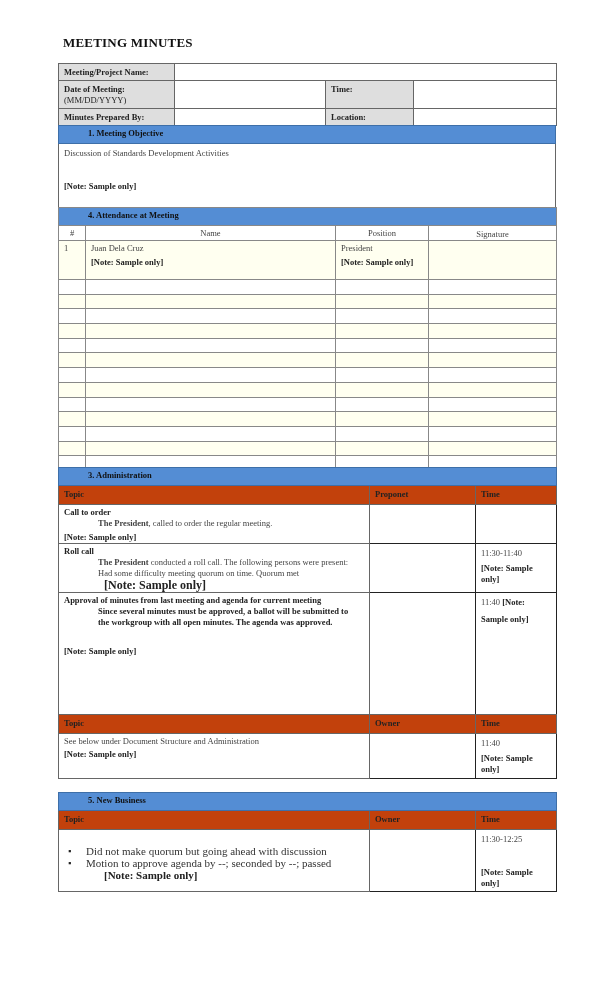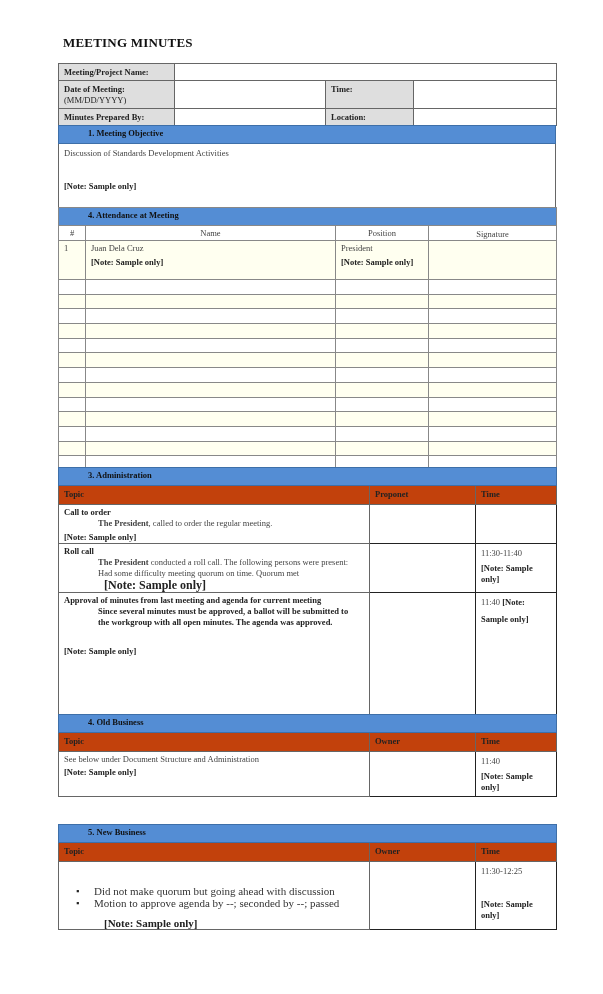--- a/index.html
+++ b/index.html
@@ -12,21 +12,21 @@
   .bar td { background:#548dd4; color:#111; font-weight:bold; font-size:8.5px; height:15px; padding-top:2px; border-color:#3e6fa8;padding-left:29px; }
   .hdr td { background:#c2410c; font-weight:bold; height:15px; padding-top:3px; }
   .b { font-weight:bold; }
   .gray { color:#444; }
   .yl td { background:#fffff0; }
   .att td { border-color:#888; }
   .center { text-align:center; }
   .indent { padding-left:34px; display:block; }
   .bigNote { font-size:12px; font-weight:bold; padding-left:40px; display:block; line-height:13px; }
   .dark { border:1px solid #222 !important;margin-top:8px; }
-  ul.nb { margin:8px; padding:0 0 0 22px; list-style:none; font-size:11px; line-height:12px; color:#333; }
+  ul.nb { margin:0; padding:0 0 0 22px; list-style:none; font-size:11px; line-height:12px; color:#333; }
   ul.nb li { position:relative; }
   ul.nb li:before { content:"\25AA"; position:absolute; left:-18px; font-size:9px; color:#222; }
 </style>
 </head>
 <body>
 
 <div class="title">MEETING MINUTES</div>
 
 <table class="tbl" style="top:63px;">
   <colgroup>
@@ -237,43 +237,40 @@
 </tbody>
   </table>
 
 <table class="tbl" style="top:714px;">
   <colgroup>
       <col style="width:311px">
       <col style="width:106px">
       <col style="width:81px">
     </colgroup>
   <tbody>
-      <tr class="bar">
-        <td colspan="3">4. Old  Business</td>
-      </tr>
   <tr class="hdr">
     <td>Topic</td>
     <td>Owner</td>
     <td>Time</td>
   </tr>
   <tr style="height:45px">
     <td style="padding-top:2px">
       <span class="gray">See below under Document Structure and Administration</span><br>
       <span class="b" style="display:block;margin-top:2px">[Note: Sample only]</span>
     </td>
     <td class="dark"></td>
     <td class="dark" style="padding-top:4px">
       <span class="gray">11:40</span><br>
       <span class="b" style="display:block;margin-top:4px">[Note: Sample only]</span>
     </td>
   </tr>
 </tbody>
   </table>
 
-<table class="tbl" style="top:824px;">
+<table class="tbl" style="top:792px;">
   <colgroup>
       <col style="width:311px">
       <col style="width:106px">
       <col style="width:81px">
     </colgroup>
   <tbody>
       <tr class="bar">
         <td colspan="3">5. New Business</td>
       </tr>
   <tr class="hdr">

